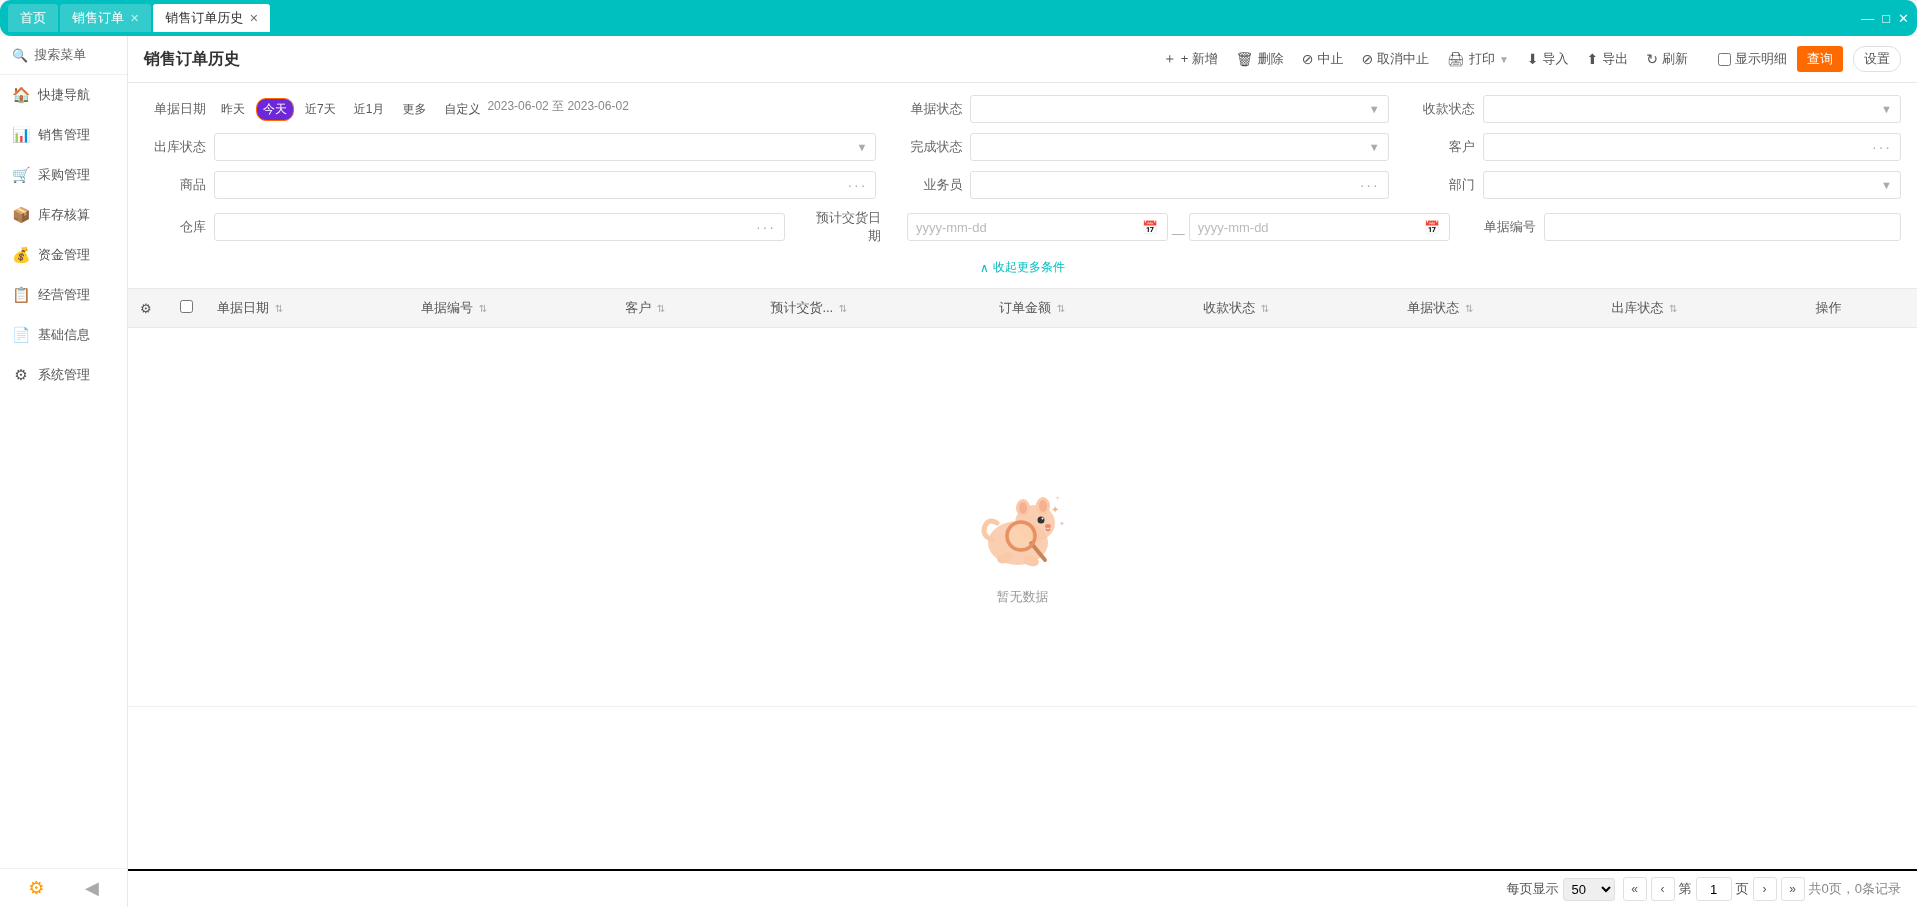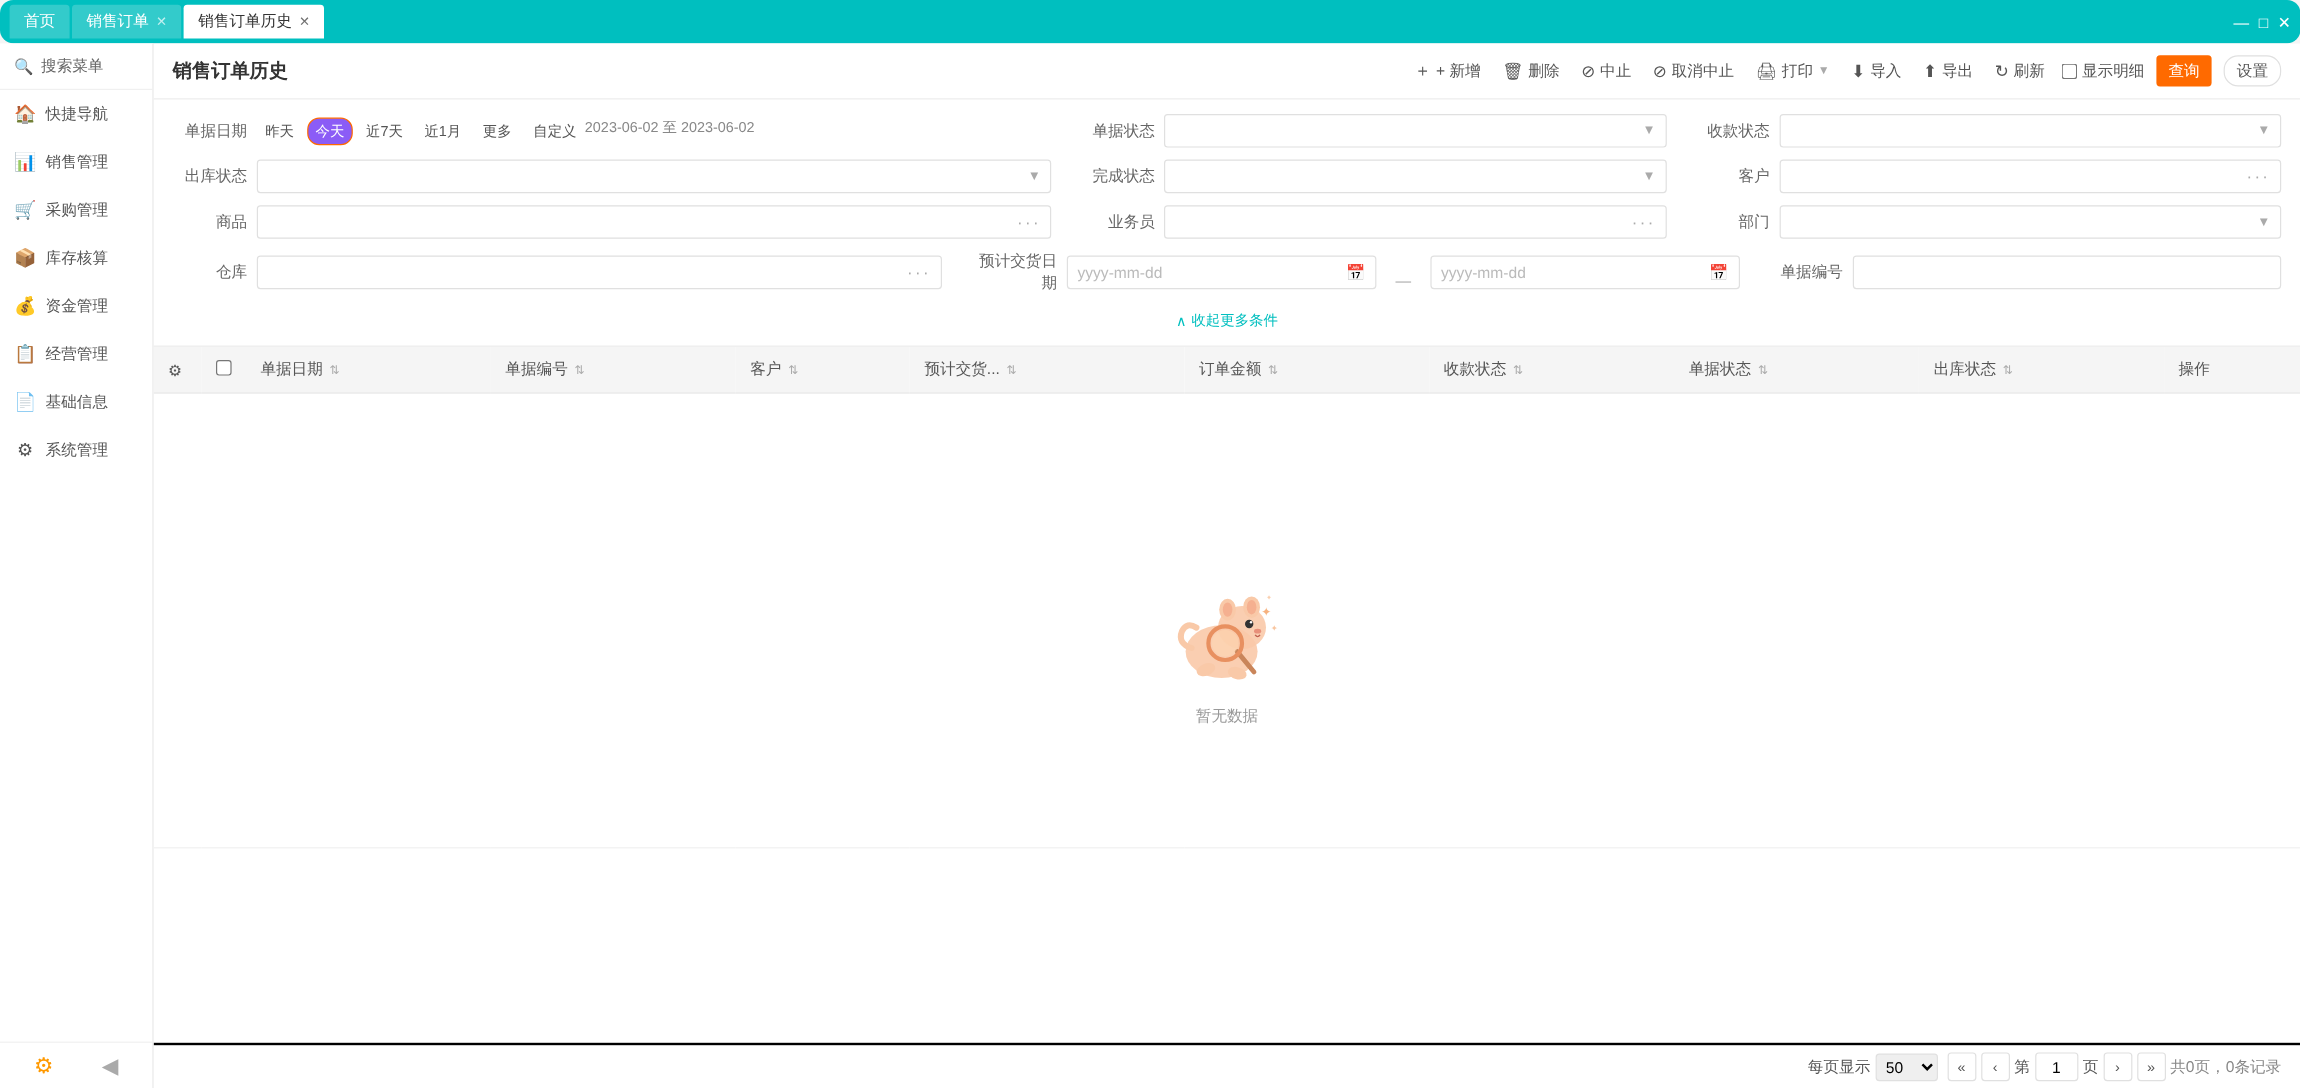--- a/index.html
+++ b/index.html
@@ -28,35 +28,35 @@
     
     .content { flex: 1; display: flex; flex-direction: column; overflow: hidden; }
 
     
     .content-header { background: #fff; padding: 10px 16px 0 16px; border-bottom: 1px solid #e8e8e8; display: flex; align-items: center; justify-content: space-between; flex-shrink: 0; }
     .page-title { font-size: 16px; font-weight: bold; color: #333; padding-bottom: 10px; }
     .toolbar { display: flex; align-items: center; gap: 10px; padding-bottom: 10px; }
     .toolbar-btn { display: flex; align-items: center; gap: 4px; color: #555; cursor: pointer; font-size: 13px; padding: 2px 4px; }
     .toolbar-btn .btn-icon { font-size: 14px; }
     .toolbar-btn-orange { background: #ff6a00; color: #fff !important; border-radius: 3px; padding: 4px 10px; }
-    .show-detail { display: flex; align-items: center; gap: 4px; font-size: 13px; color: #555; cursor: pointer; }
+    .show-detail { display: flex; align-items: center; gap: 4px; font-size: 13px; color: #555; cursor: pointer; margin-left: 16px; }
     .show-detail input[type=checkbox] { margin: 0; }
 
     
     .filter-area { background: #fff; padding: 12px 16px; border-bottom: 1px solid #e8e8e8; flex-shrink: 0; }
     .filter-row { display: flex; align-items: center; gap: 0; margin-bottom: 10px; }
     .filter-item { display: flex; align-items: center; flex: 1; }
     .filter-label { color: #666; font-size: 13px; width: 70px; text-align: right; padding-right: 8px; flex-shrink: 0; }
     .filter-label-wide { width: 80px; }
     .filter-value { flex: 1; border: 1px solid #e0e0e0; border-radius: 3px; padding: 4px 8px; font-size: 13px; color: #333; display: flex; align-items: center; justify-content: space-between; cursor: pointer; min-height: 28px; }
     .filter-value .arrow { color: #aaa; font-size: 11px; }
     .filter-value .dots { color: #aaa; font-size: 14px; letter-spacing: 2px; }
     .date-tabs { display: flex; align-items: center; gap: 4px; }
     .date-tab { padding: 2px 6px; border-radius: 2px; font-size: 12px; color: #555; cursor: pointer; border: 1px solid transparent; }
-    .date-tab.active { background: #8b5cf6; color: #fff; border-color: #ff6a00; border-radius: 10px; text-align: right; }
+    .date-tab.active { background: #6d28d9; color: #fff; border-color: #ff6a00; border-radius: 10px; text-align: right; }
     .date-range { font-size: 12px; color: #888; }
     .filter-divider { width: 24px; }
     .collapse-row { display: flex; justify-content: center; align-items: center; padding: 4px 0 0 0; cursor: pointer; color: #00bfbf; font-size: 12px; gap: 4px; }
 
     
     .table-area { flex: 1; overflow: auto; background: #fff; margin: 0; }
     .data-table { width: 100%; border-collapse: collapse; font-size: 13px; }
     .data-table thead tr { background: #f5f5f5; }
     .data-table th { padding: 10px 12px; text-align: left; color: #555; font-weight: normal; border-bottom: 1px solid #e8e8e8; white-space: nowrap; }
     .data-table th .sort-icon { color: #aaa; font-size: 10px; margin-left: 2px; }
@@ -296,21 +296,21 @@
         <div class="filter-item" style="flex:1.5;">
           <span class="filter-label">仓库</span>
           <div class="filter-value" style="flex:1;">
             <span></span>
             <span class="dots">···</span>
           </div>
         </div>
         <div class="filter-divider"></div>
         <div class="filter-item" style="flex:1.5;">
           <span class="filter-label filter-label-wide">预计交货日期</span>
-          <div style="display:flex;align-items:flex-end;flex:1;gap:16px;">
+          <div style="display:flex;align-items:flex-end;flex:1;gap:4px;margin-left:18px;">
             <div class="filter-value" style="flex:1;">
               <span style="color:#bbb;">yyyy-mm-dd</span>
               <span style="color:#aaa;">📅</span>
             </div>
             <span style="color:#aaa;">—</span>
             <div class="filter-value" style="flex:1;">
               <span style="color:#bbb;">yyyy-mm-dd</span>
               <span style="color:#aaa;">📅</span>
             </div>
           </div>

